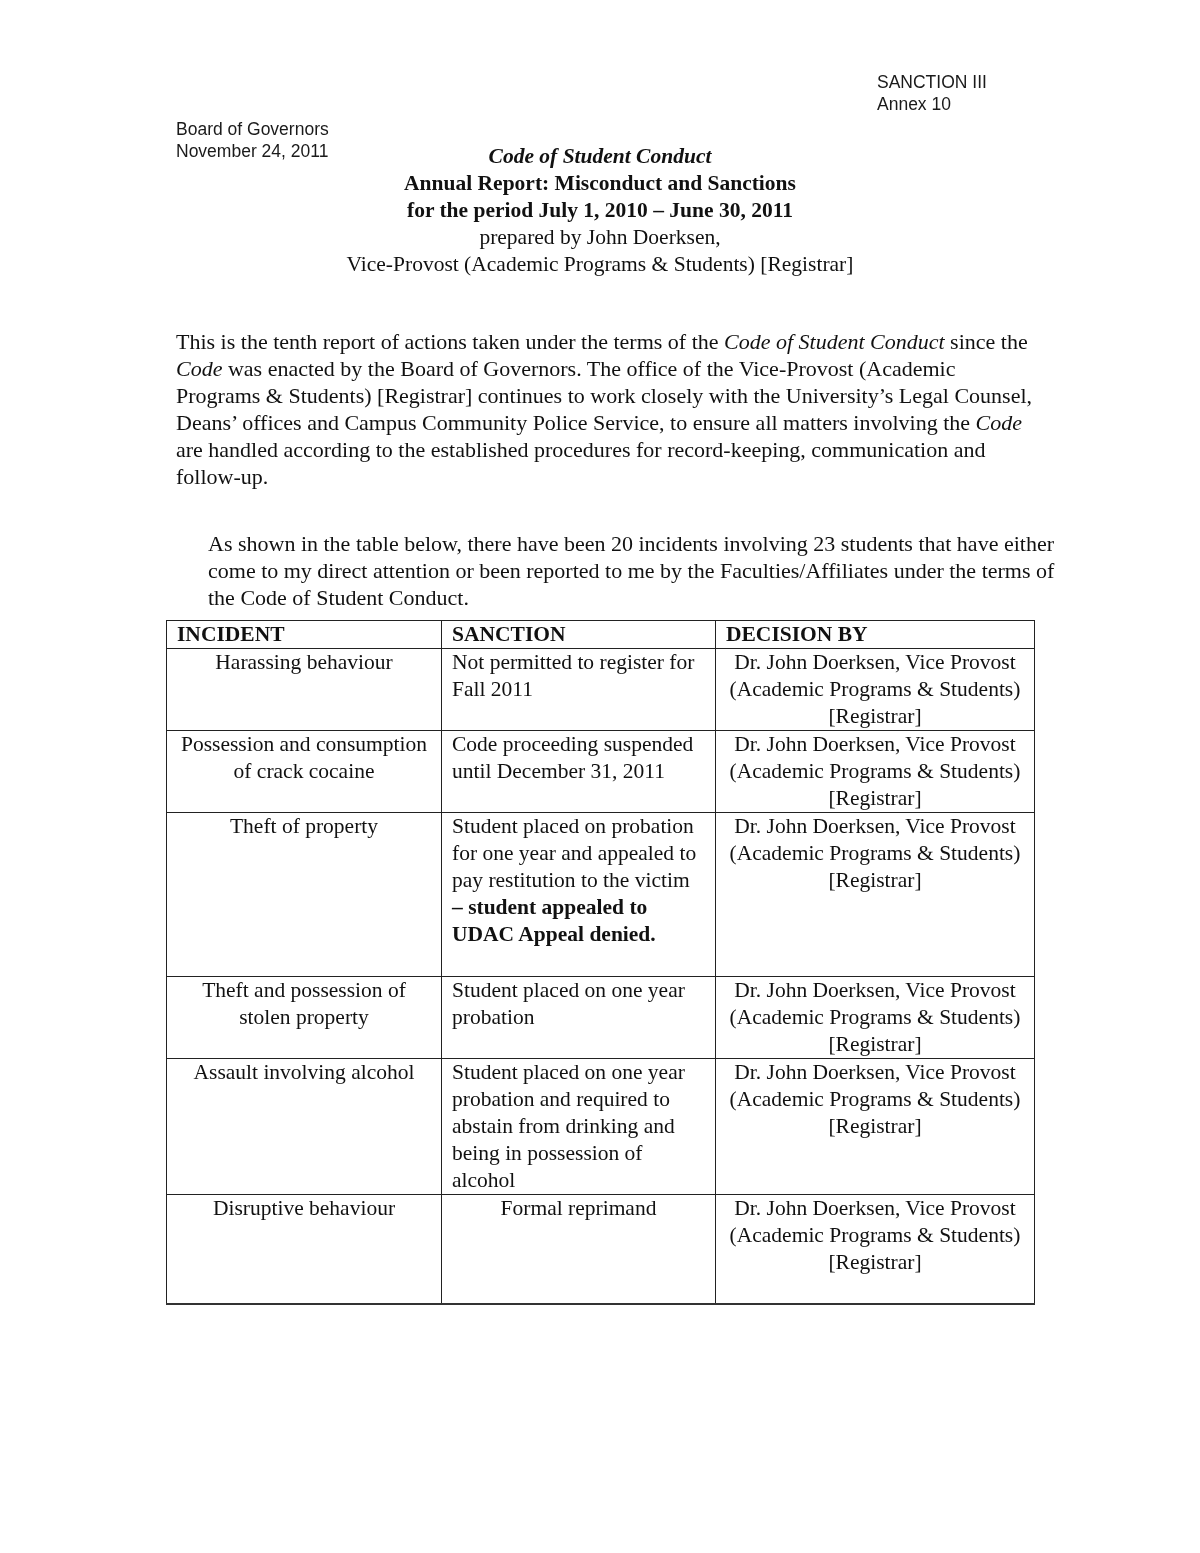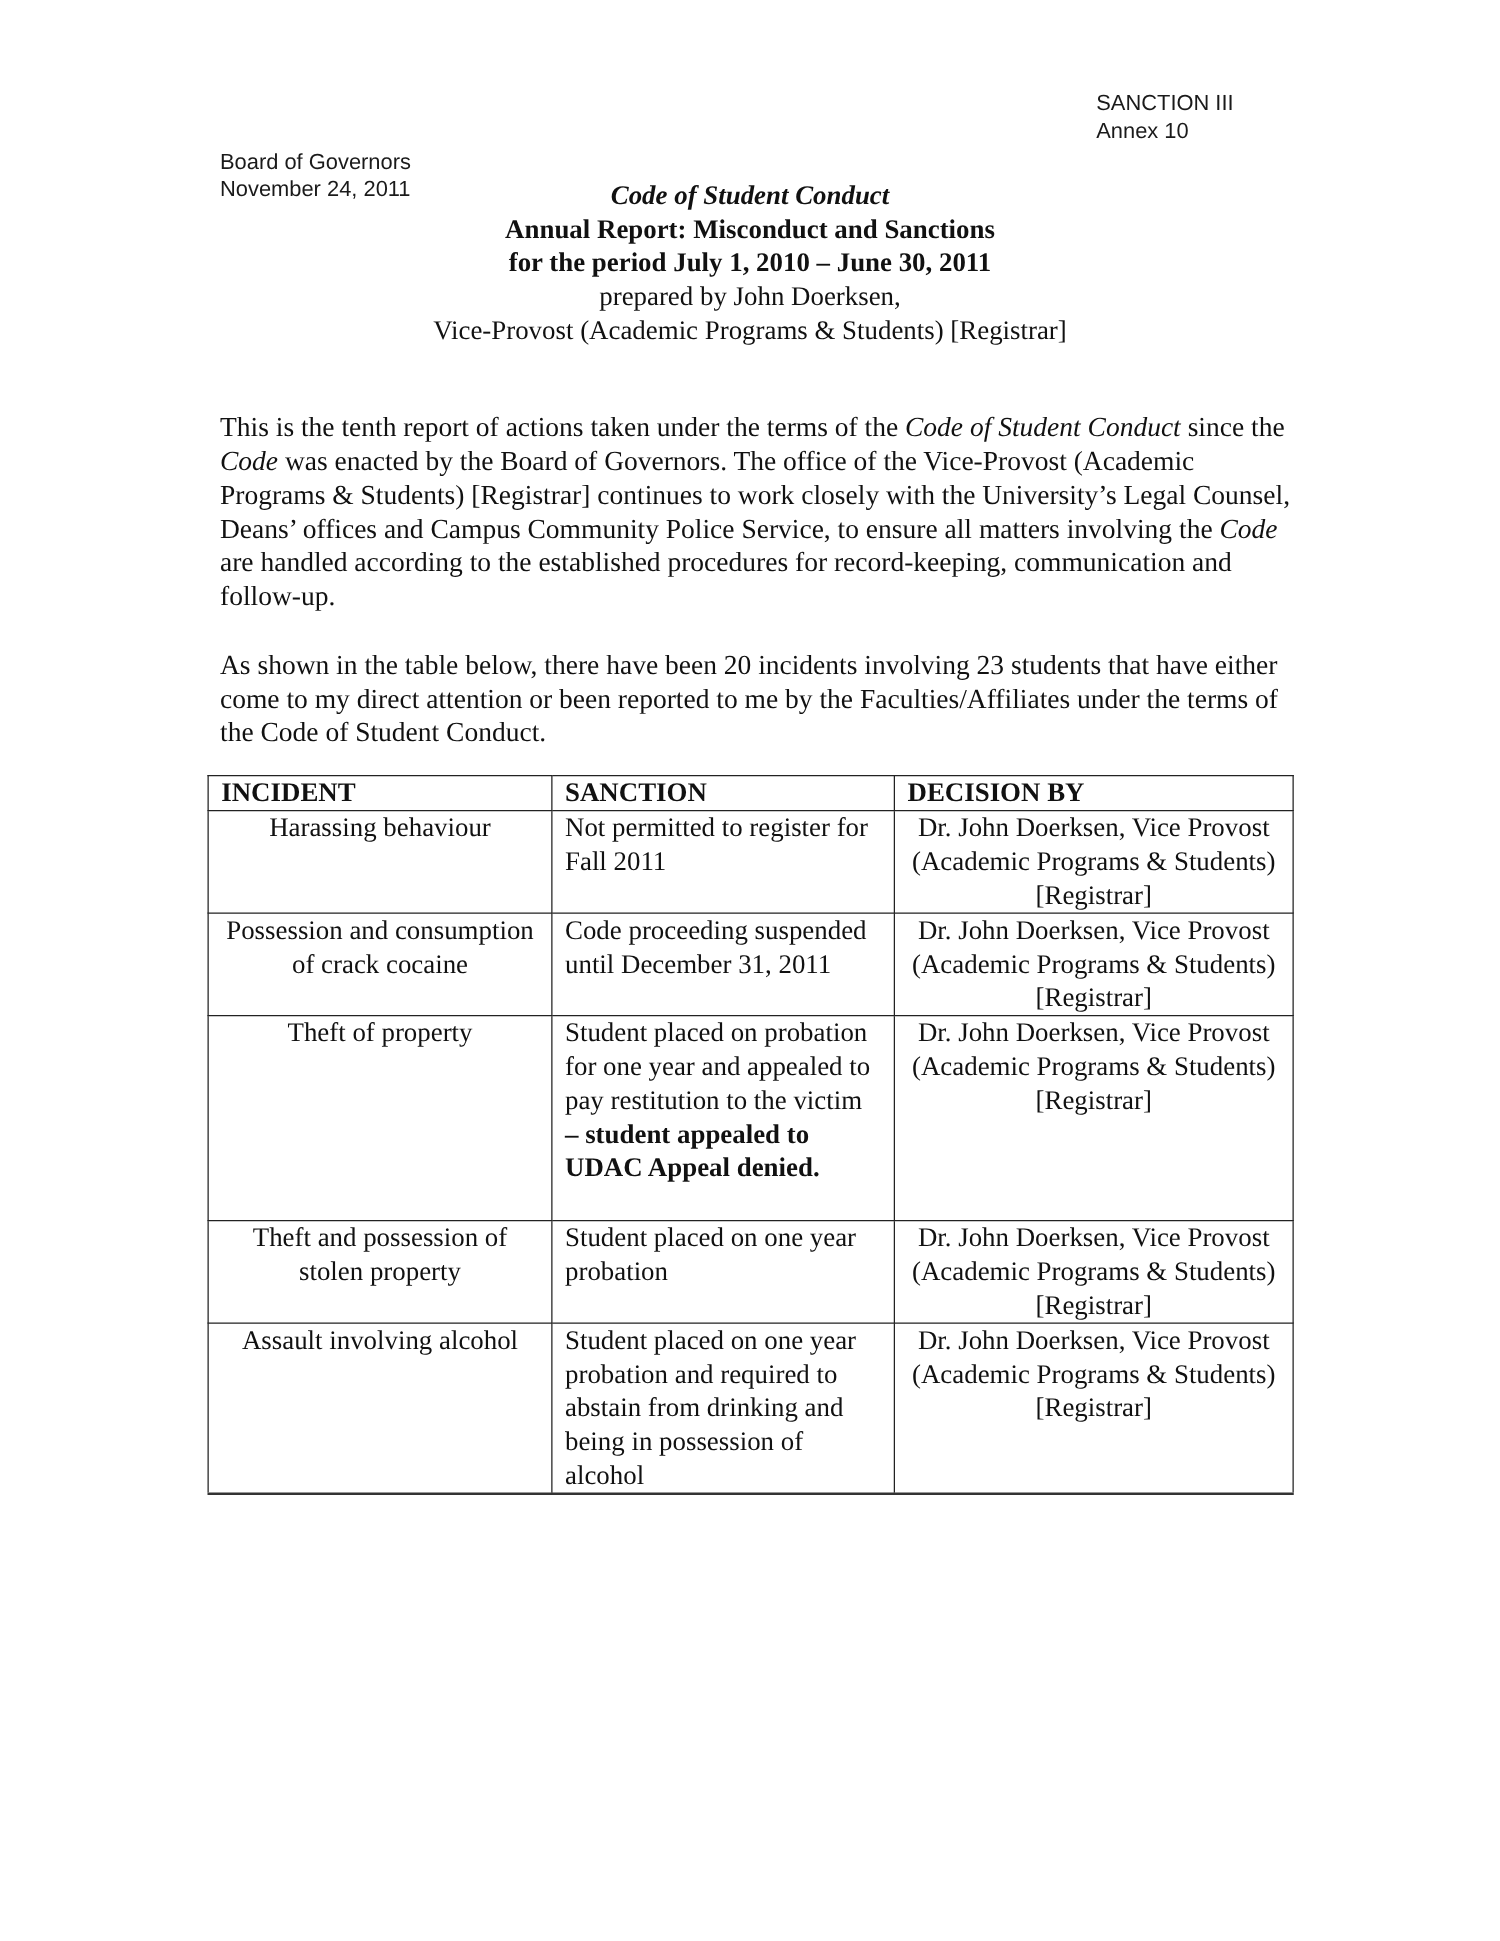--- a/index.html
+++ b/index.html
@@ -6,21 +6,21 @@
   body { width: 1200px; height: 1553px; position: relative; overflow: hidden; color: #111; }
   .sans { font-family: "Liberation Sans", sans-serif; font-size: 17.5px; line-height: 22px; color: #1a1a1a; }
   .serif { font-family: "Liberation Serif", serif; }
   #hdr-left { position: absolute; left: 176px; top: 84px; margin-top: 34px; }
   #hdr-right { position: absolute; left: 877px; top: 71px; }
   #title-block { position: absolute; left: 0; width: 1200px; top: 143px; text-align: center; font-size: 21.5px; line-height: 27px; }
   #title-block .t1 { font-style: italic; font-weight: bold; }
   #title-block .t2, #title-block .t3 { font-weight: bold; }
   .para { position: absolute; left: 176px; width: 860px; font-size: 22px; line-height: 27px; }
   #para1 { top: 328px; }
-  #para2 { top: 518px; }
+  #para2 { top: 530px; margin-left: 32px; }
   #table {
     position: absolute; left: 166px; top: 620px; width: 868px;
     border-collapse: collapse; font-family: "Liberation Serif", serif; font-size: 21.5px; line-height: 27px;
     table-layout: fixed;
   }
   #table td, #table th { border: 1px solid #222; padding: 0 10px; vertical-align: top; }
   #table th { font-weight: bold; text-align: left; height: 27px; padding-top: 0; }
   #table td.c-inc { text-align: center; }
   #table td.c-san { text-align: left; }
   #table td.c-dec { text-align: center; }
@@ -88,14 +88,19 @@
     <tr class="r5">
       <td class="c-inc">Theft and possession of stolen property</td>
       <td class="c-san"><span>Student placed on one year probation</span></td>
       <td class="c-dec">Dr. John Doerksen, Vice Provost (Academic Programs &amp; Students) [Registrar]</td>
     </tr>
     <tr class="r6">
       <td class="c-inc">Assault involving alcohol</td>
       <td class="c-san"><span>Student placed on one year probation and required to abstain from drinking and being in possession of alcohol</span></td>
       <td class="c-dec">Dr. John Doerksen, Vice Provost (Academic Programs &amp; Students) [Registrar]</td>
     </tr>
+    <tr class="r7">
+      <td class="c-inc">Disruptive behaviour</td>
+      <td class="c-san centered"><span>Formal reprimand</span></td>
+      <td class="c-dec">Dr. John Doerksen, Vice Provost (Academic Programs &amp; Students) [Registrar]</td>
+    </tr>
   </tbody>
 </table>
 
 </body></html>

